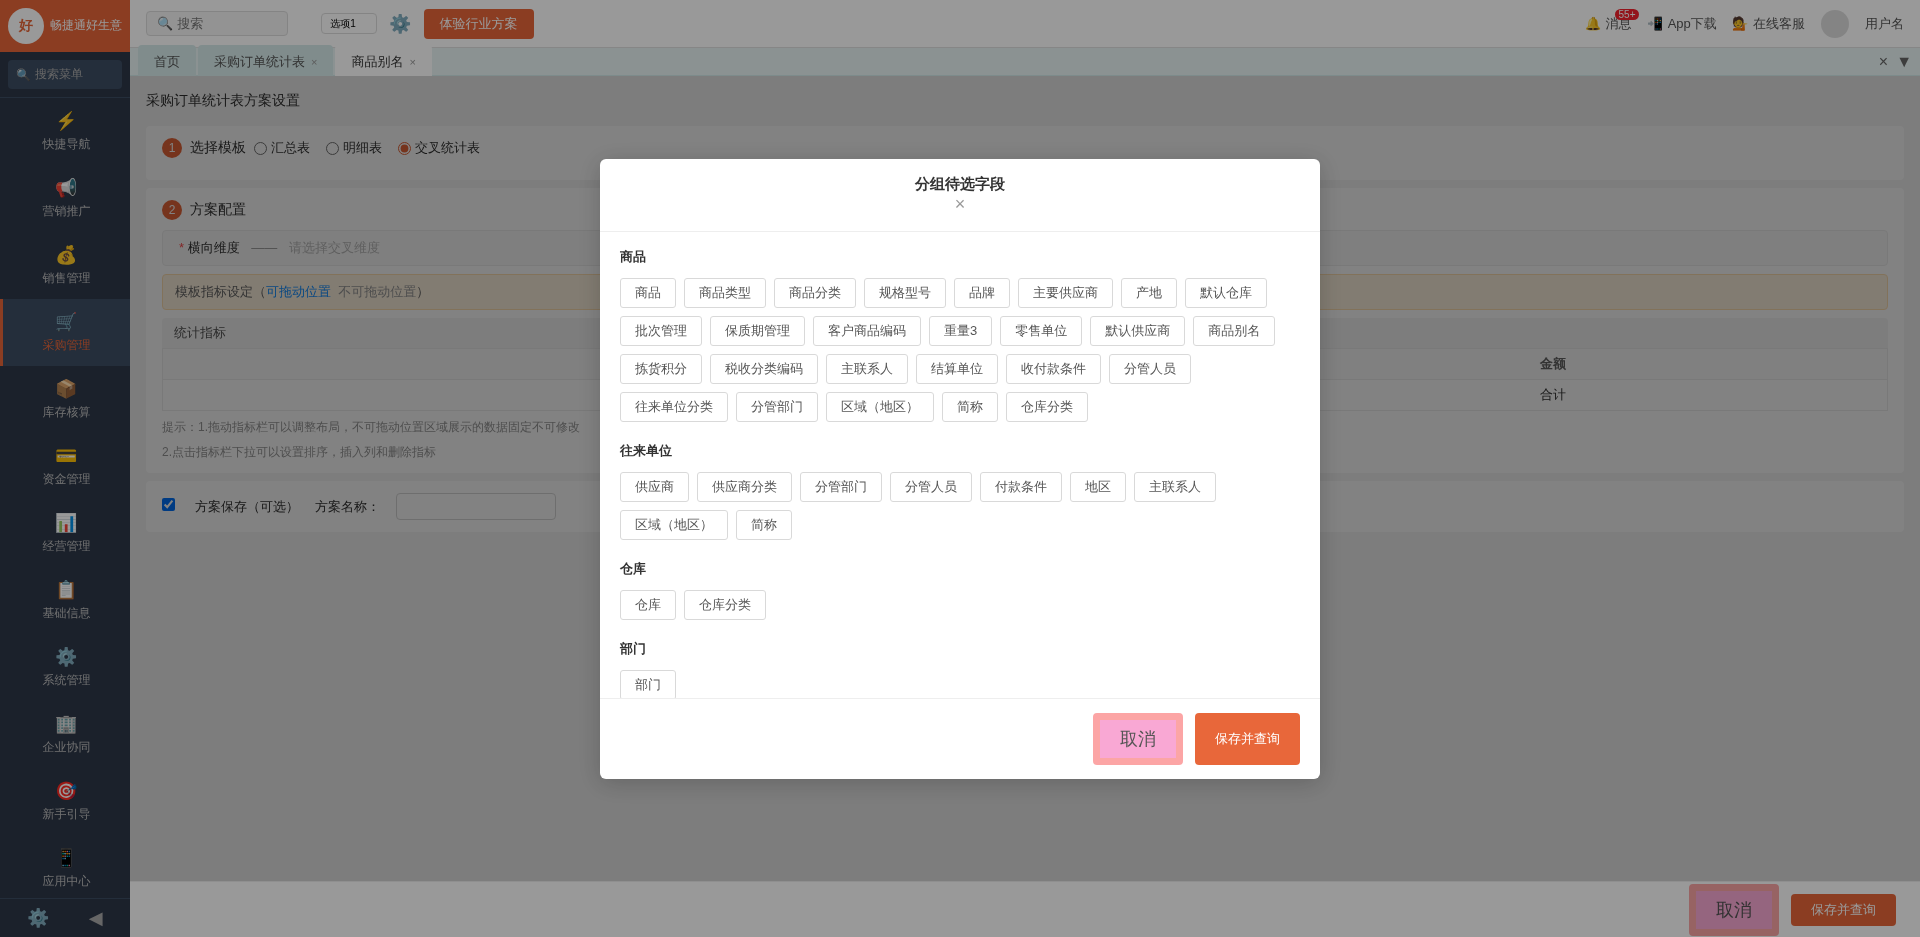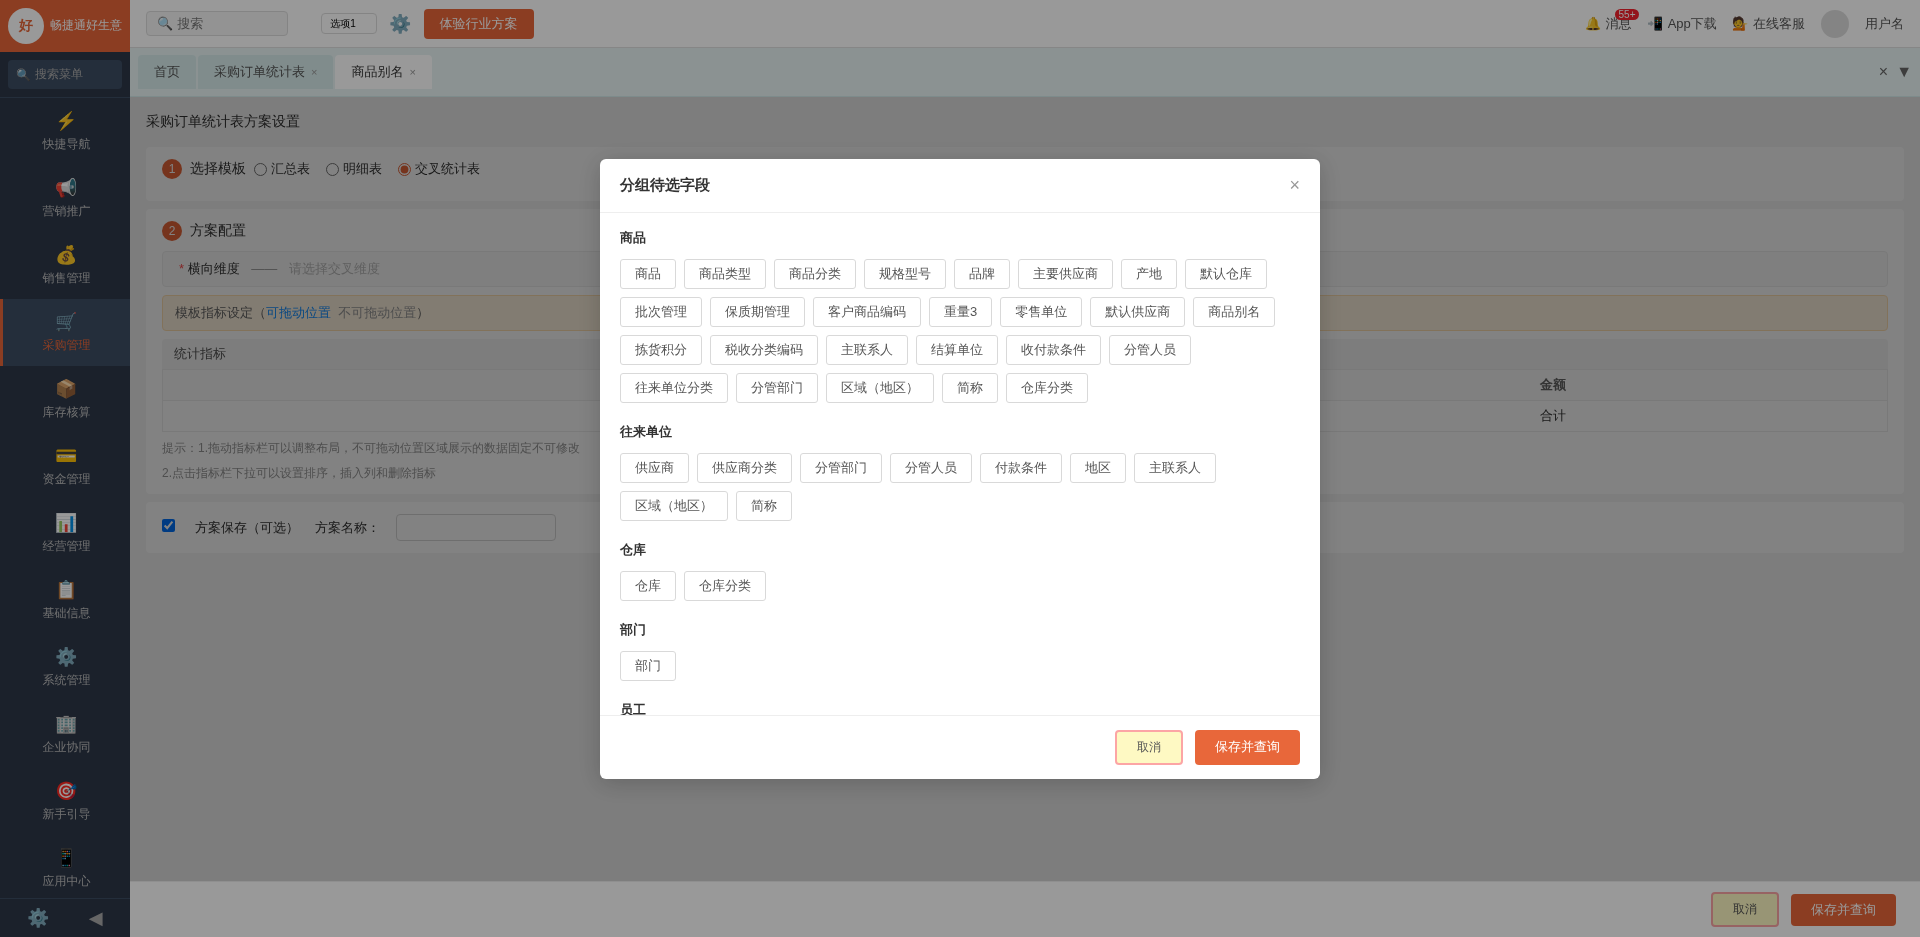--- a/index.html
+++ b/index.html
@@ -33,50 +33,50 @@
     .header-search input { background: none; border: none; outline: none; font-size: 13px; width: 120px; }
     .header-select { border: 1px solid #ddd; border-radius: 4px; padding: 4px 20px 4px 8px; font-size: 10px; background: #fff; appearance: none; cursor: pointer; margin-left: 25px; }
     .header-gear { background: none; border: none; cursor: pointer; font-size: 18px; color: #666; padding: 4px; }
     .header-exp-btn { background: #e8673a; color: #fff; border: none; border-radius: 4px; padding: 6px 16px; font-size: 13px; cursor: pointer; }
     .header-right { display: flex; align-items: center; gap: 16px; }
     .header-right-item { display: flex; align-items: center; gap: 4px; cursor: pointer; color: #555; font-size: 13px; position: relative; }
     .badge { background: #f5222d; color: #fff; font-size: 10px; border-radius: 8px; padding: 0 4px; min-width: 16px; text-align: center; position: absolute; top: -6px; right: -8px; }
     .avatar { width: 28px; height: 28px; background: #ddd; border-radius: 50%; }
 
     
-    .tabs-bar { height: 49px; background: #e8f4f4; display: flex; align-items: center; padding: 0 8px; gap: 0; flex-shrink: 0; border-bottom: 1px solid #d0e8e8; }
+    .tabs-bar { height: 28px; background: #e8f4f4; display: flex; align-items: center; padding: 0 8px; gap: 0; flex-shrink: 0; border-bottom: 1px solid #d0e8e8; }
     .tab { display: flex; align-items: center; gap: 6px; padding: 8px 16px; font-size: 13px; cursor: pointer; color: #555; background: #d5eaea; border-radius: 4px 4px 0 0; margin-right: 2px; }
     .tab.active { background: #fff; color: #333; font-weight: 500; }
     .tab-close { font-size: 11px; color: #999; cursor: pointer; }
     .tabs-bar-right { margin-left: auto; display: flex; gap: 8px; }
     .tabs-bar-btn { background: none; border: none; font-size: 16px; cursor: pointer; color: #666; }
 
     
     .page-content { flex: 1; background: #f5f5f5; overflow: auto; padding: 16px; position: relative; }
     .page-title { font-size: 14px; color: #333; margin-bottom: 16px; }
 
     
     .modal-overlay { position: fixed; top: 0; left: 0; width: 100%; height: 100%; background: rgba(0,0,0,0.4); z-index: 1000; display: flex; align-items: center; justify-content: center; }
     .modal { background: #fff; border-radius: 6px; width: 720px; max-height: 620px; display: flex; flex-direction: column; box-shadow: 0 4px 24px rgba(0,0,0,0.2); }
-    .modal-header { display: flex; align-items: center; justify-content: space-between; padding: 16px 20px; border-bottom: 1px solid #eee; flex-shrink: 0; }
+    .modal-header { display: flex; align-items: center; justify-content: space-between; padding: 16px 20px; border-bottom: 1px solid #eee; flex-shrink: 0; flex-direction: column; }
     .modal-title { font-size: 15px; font-weight: 600; color: #333; }
     .modal-close { background: none; border: none; font-size: 18px; color: #999; cursor: pointer; }
     .modal-body { flex: 1; overflow-y: auto; padding: 16px 20px; }
     .modal-body::-webkit-scrollbar { width: 6px; }
     .modal-body::-webkit-scrollbar-thumb { background: #ccc; border-radius: 3px; }
 
     
     .field-section { margin-bottom: 20px; }
     .field-section-title { font-size: 13px; font-weight: 600; color: #333; margin-bottom: 12px; }
     .field-tags { display: flex; flex-wrap: wrap; gap: 8px; }
     .field-tag { border: 1px solid #d9d9d9; border-radius: 3px; padding: 5px 14px; font-size: 13px; color: #555; cursor: pointer; background: #fff; white-space: nowrap; }
 
     
     .modal-footer { display: flex; justify-content: flex-end; gap: 12px; padding: 14px 20px; border-top: 1px solid #eee; flex-shrink: 0; }
-    .btn-cancel { background: #fef9c3; border: 2px solid #fca5a5; color: #555; padding: 7px 20px; border-radius: 4px; cursor: pointer; font-size: 12px; }
+    .btn-cancel { background: #f9a8d4; border: 7px solid #fca5a5; color: #555; padding: 7px 20px; border-radius: 4px; cursor: pointer; font-size: 18px; }
     .btn-confirm { background: #e8673a; border: none; color: #fff; padding: 7px 20px; border-radius: 4px; cursor: pointer; font-size: 13px; }
     .bg-section { background: #fff; border-radius: 4px; padding: 12px 16px; margin-bottom: 8px; }
     .step-header { display: flex; align-items: center; gap: 8px; font-size: 14px; font-weight: 500; margin-bottom: 10px; }
     .step-num { background: #e8673a; color: #fff; width: 20px; height: 20px; border-radius: 50%; display: flex; align-items: center; justify-content: center; font-size: 12px; }
     .template-options { display: flex; gap: 16px; align-items: center; margin-bottom: 0; }
     .radio-opt { display: flex; align-items: center; gap: 4px; cursor: pointer; font-size: 13px; }
     .radio-opt input { accent-color: #e8673a; }
     .form-row { display: flex; align-items: center; gap: 8px; margin-bottom: 10px; }
     .required-mark { color: #f00; }
     .form-input { border: 1px solid #d9d9d9; border-radius: 4px; padding: 5px 10px; font-size: 13px; outline: none; }

